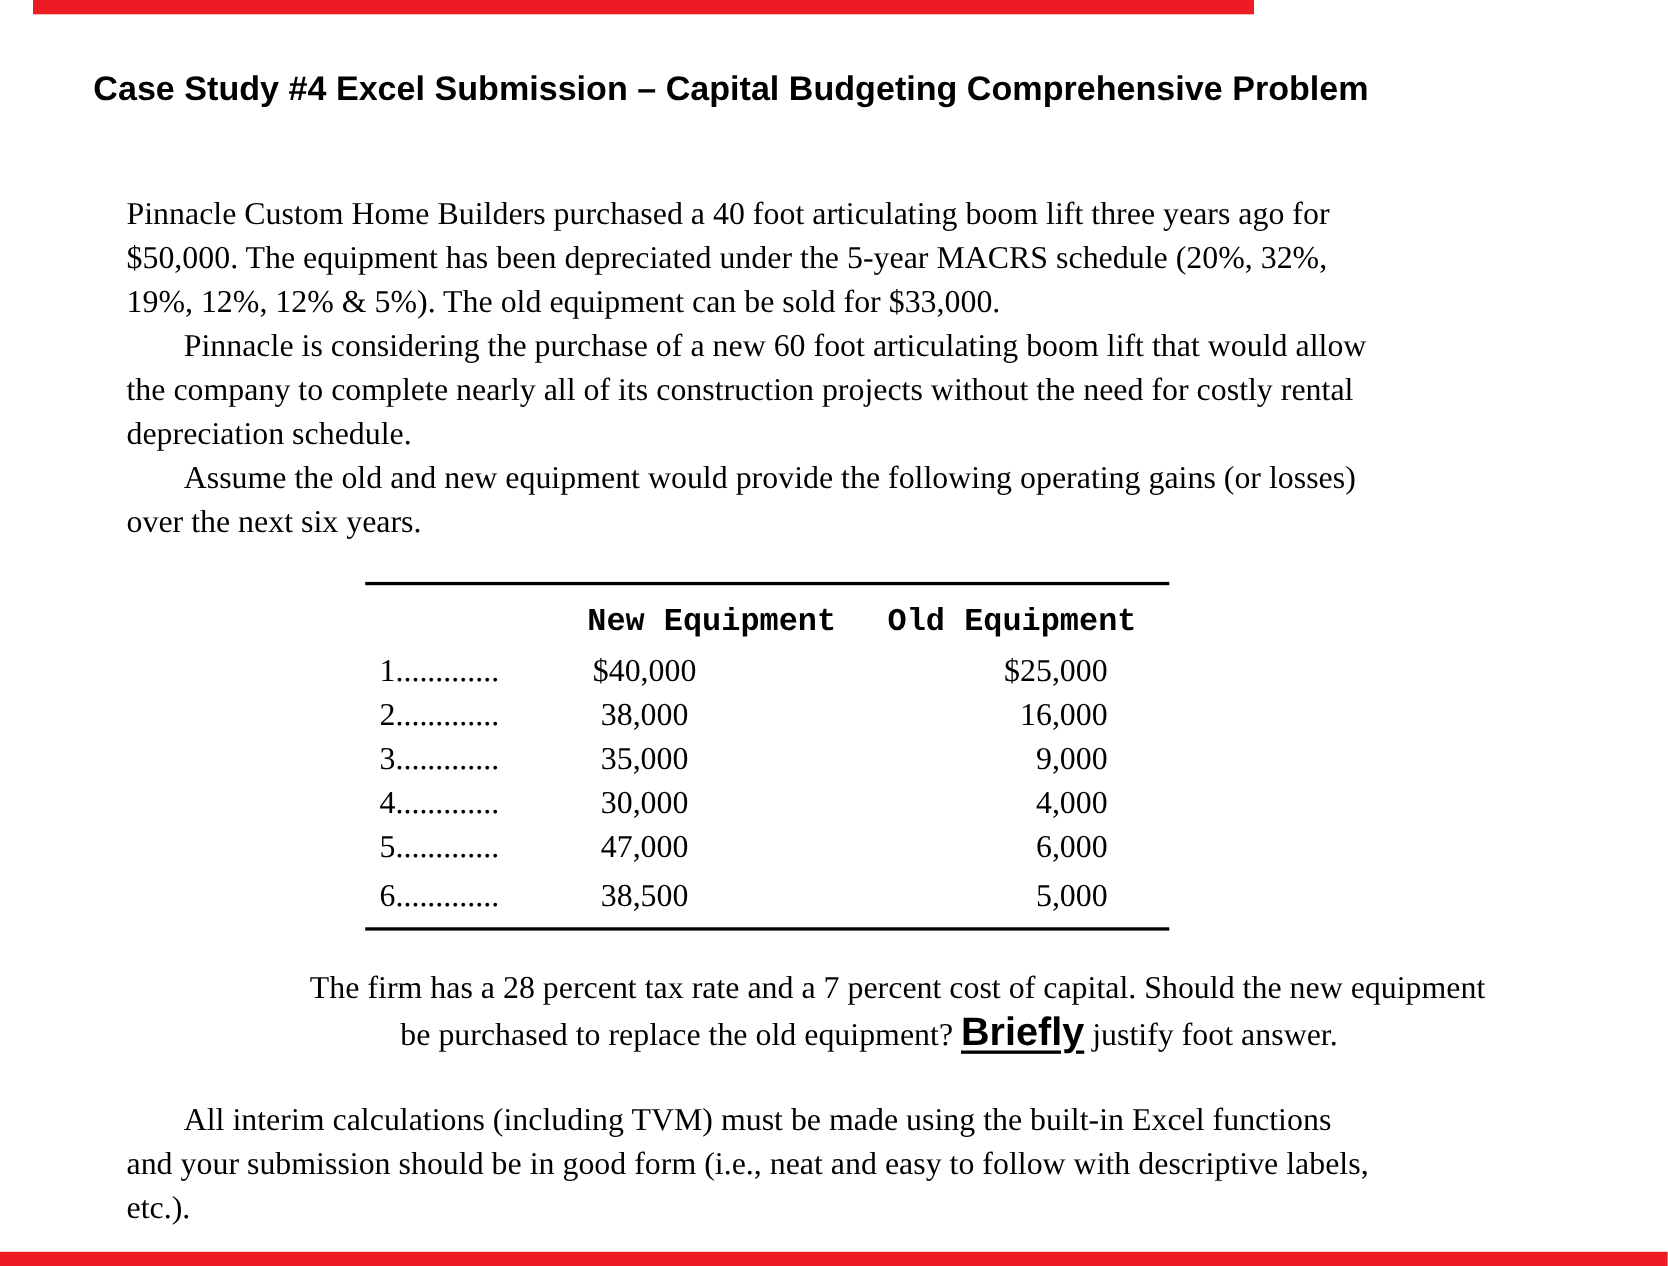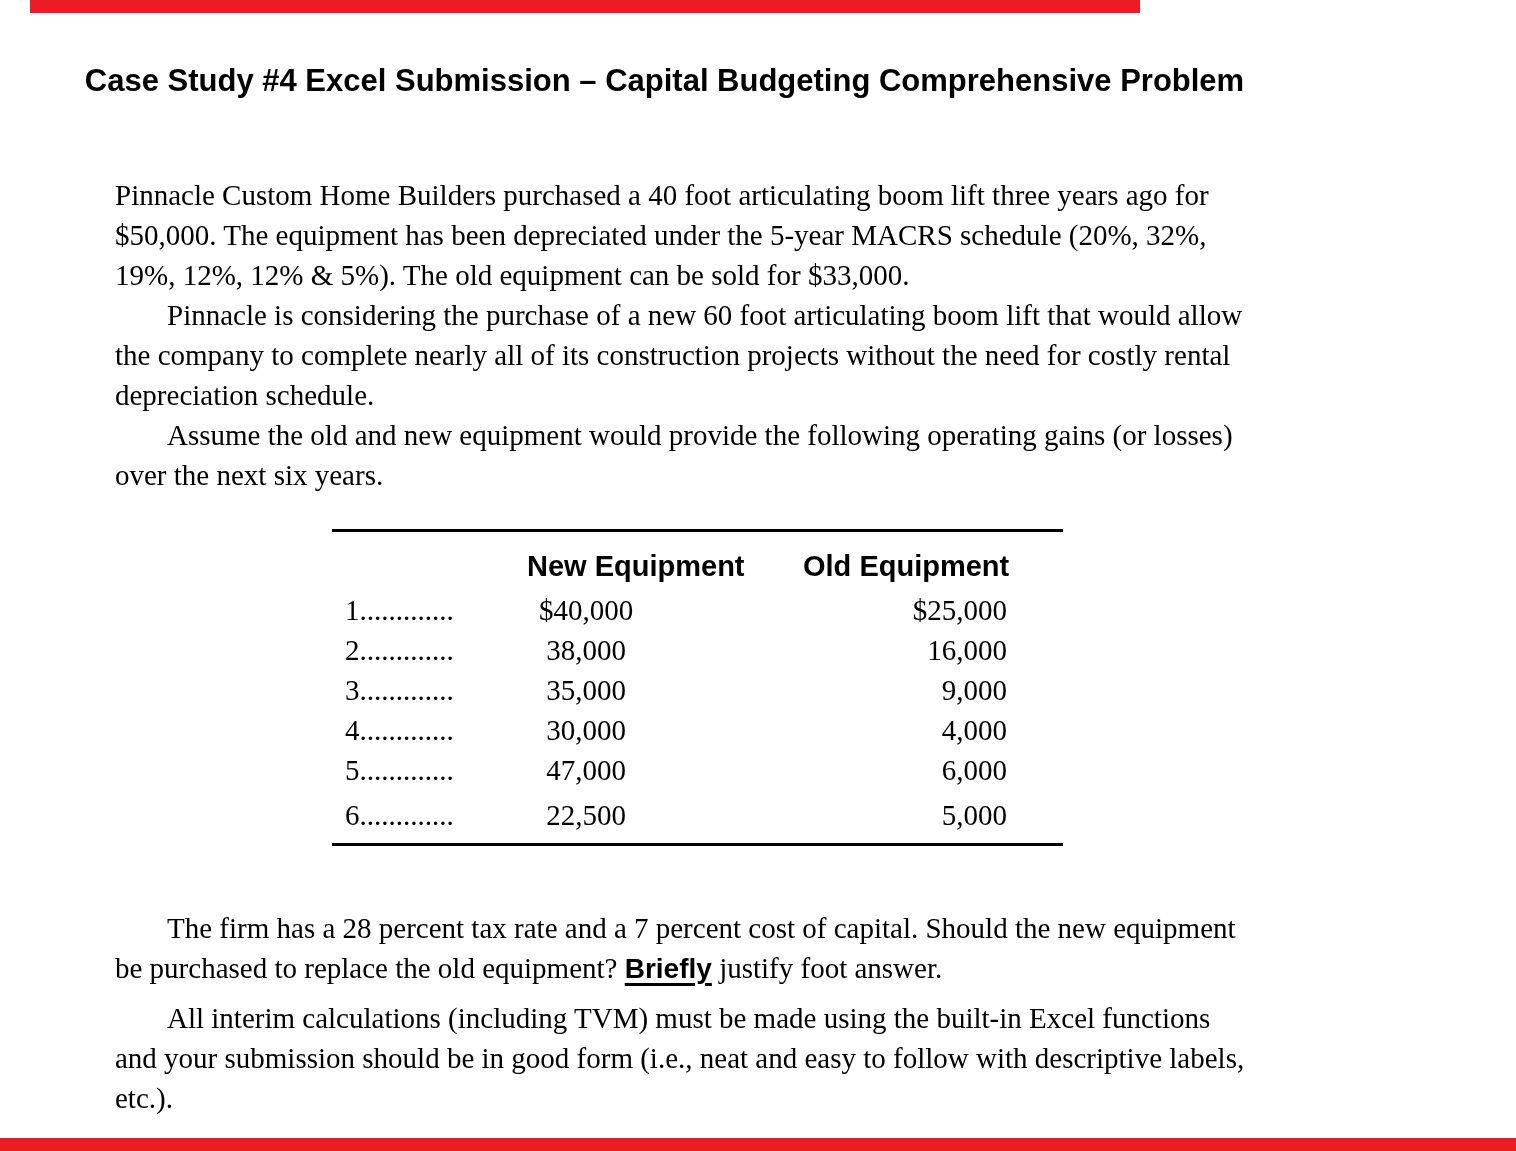--- a/index.html
+++ b/index.html
@@ -18,42 +18,42 @@
   .doc-title {
     position: absolute; top: 64px; left: 0; width: 1329px;
     text-align: center;
     font-family: "Liberation Sans", sans-serif;
     font-weight: bold; font-size: 31px; line-height: 34px;
     white-space: nowrap;
   }
 
   .text-block { position: absolute; left: 115px; width: 1350px; }
   .block1 { top: 135px; margin-top: 40px; }
-  .block2 { top: 908px; }
+  .block2 { top: 878px; text-align: center; }
   .block3 { top: 998px; }
   .line {
     font-size: 29px; line-height: 40px; white-space: nowrap;
   }
   .indent { text-indent: 52px; }
   .emph {
     font-family: "Liberation Sans", sans-serif;
     font-weight: bold;
     text-decoration: underline;
     text-decoration-thickness: 3px;
     text-underline-offset: 5px;
-    font-size: 28px;
+    font-size: 36px;
   }
 
   .equip-table { position: absolute; left: 332px; top: 529px; width: 731px; }
   .rule { height: 3px; background: #000000; width: 731px; }
   .thead { display: flex; margin-top: 14px; height: 40px; }
   .h-cell {
-    font-family: Liberation Sans, sans-serif;
+    font-family: Liberation Mono, monospace;
     font-weight: bold; font-size: 29px; line-height: 40px;
-    text-align: left; white-space: nowrap;
+    text-align: center; white-space: nowrap;
   }
   .h-new { margin-left: 195px; width: 240px; }
   .h-old { margin-left: 36px; width: 234px; }
   .trow { display: flex; height: 40px; }
   .trow.first { margin-top: 4px; }
   .trow.last { margin-top: 5px; }
   .t-cell { font-size: 29px; line-height: 40px; white-space: nowrap; }
   .c-label { width: 138px; padding-left: 13px; box-sizing: border-box; text-align: left; }
   .c-new { width: 232px; text-align: center; }
   .c-old { width: 305px; text-align: right; }
@@ -104,21 +104,21 @@
     <div class="t-cell c-new">30,000</div>
     <div class="t-cell c-old">4,000</div>
   </div>
   <div class="trow">
     <div class="t-cell c-label">5.............</div>
     <div class="t-cell c-new">47,000</div>
     <div class="t-cell c-old">6,000</div>
   </div>
   <div class="trow last">
     <div class="t-cell c-label">6.............</div>
-    <div class="t-cell c-new">22,500</div>
+    <div class="t-cell c-new">38,500</div>
     <div class="t-cell c-old">5,000</div>
   </div>
   <div class="rule rule-bottom"></div>
 </div>
 
 <div class="text-block block2">
   <div class="line indent">The firm has a 28 percent tax rate and a 7 percent cost of capital. Should the new equipment</div>
   <div class="line"><span>be purchased to replace the old equipment? </span><span class="emph">Briefly</span><span> justify foot answer.</span></div>
 </div>
 

